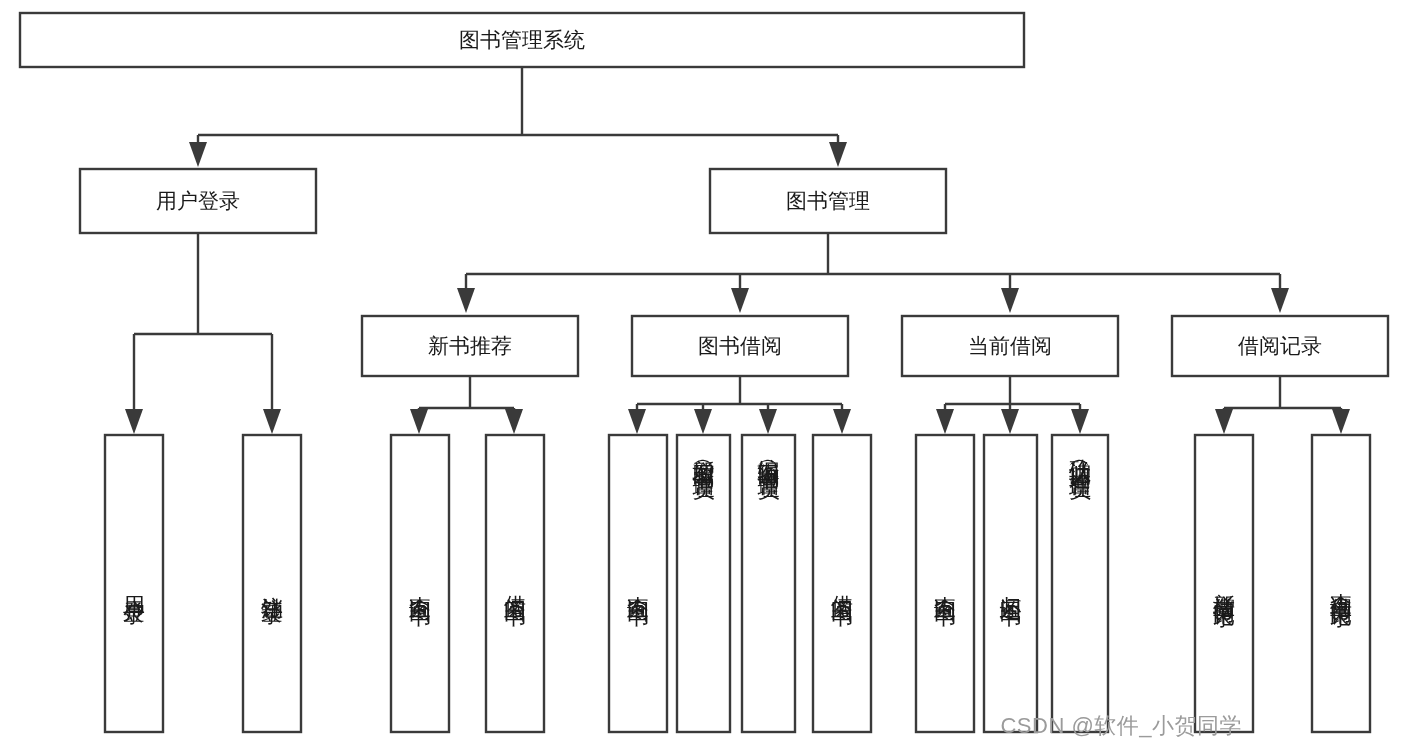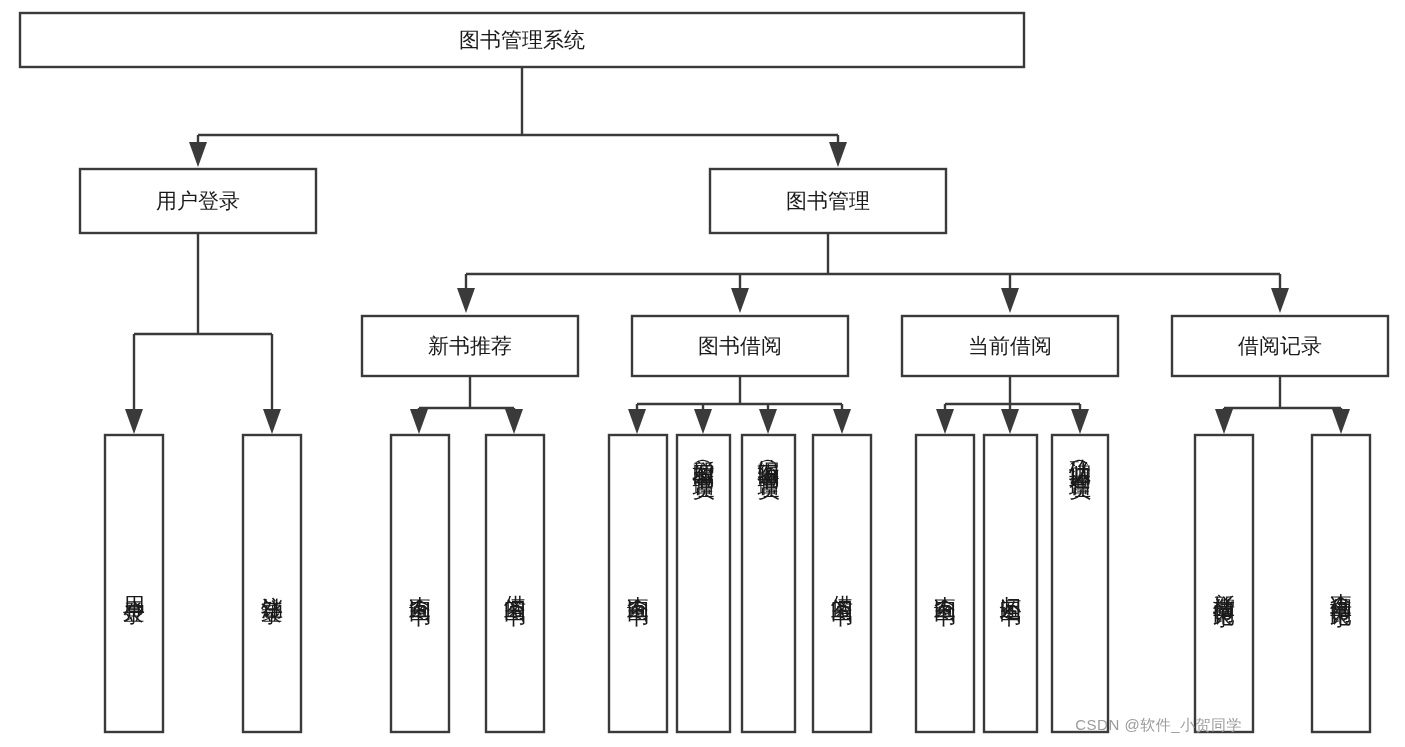--- a/index.html
+++ b/index.html
@@ -49,23 +49,23 @@
     font-family: "Liberation Sans", "DejaVu Sans", sans-serif;
     fill: #1a1a1a;
     font-size: 21px;
     text-anchor: middle;
     dominant-baseline: middle;
     white-space: pre;
   }
   .watermark {
     position: absolute;
     right: 10px;
-    bottom: 12px;
-    font-family: "Liberation Sans", "DejaVu Sans", sans-serif;
-    font-size: 15px;
+    bottom: 6px;
+    font-family: "Liberation Sans", "DejaVu Sans", sans-serif;
+    font-size: 22px;
     color: #9b9b9b;
     letter-spacing: 0.5px;
     user-select: none;
     pointer-events: none;
   }
 </style>
 </head>
 <body>
 
 <div id="diagram-root">

